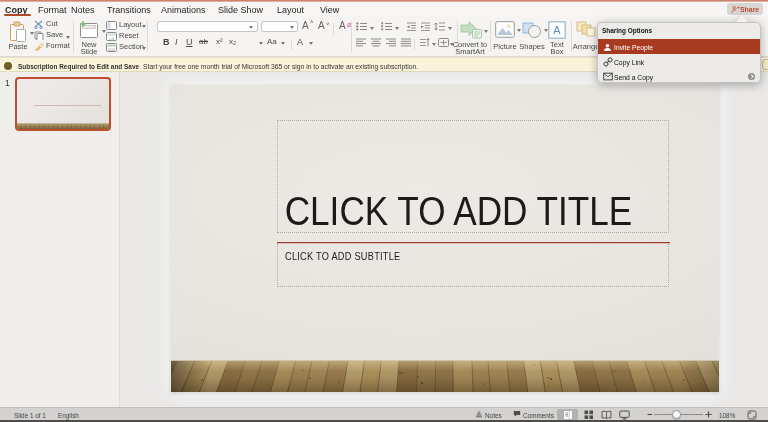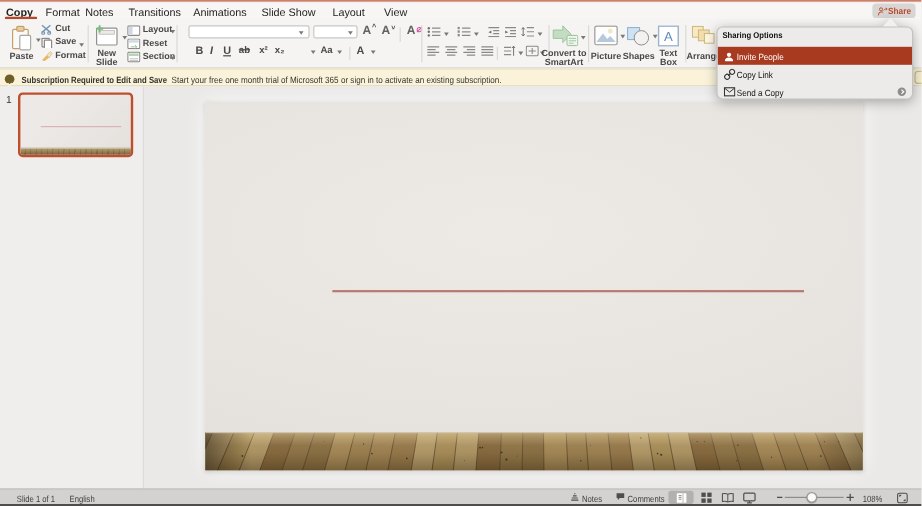--- a/index.html
+++ b/index.html
@@ -5,21 +5,21 @@
   html,body { width:768px; height:422px; overflow:hidden; }
   body { font-family:"Liberation Sans", sans-serif; position:relative; background:#f6f5f4; }
   .abs { position:absolute; }
   #topstripe { left:0; top:0; width:768px; height:2px; background:linear-gradient(#c26f58,#e8c2b6); }
   #tabbar { left:0; top:2px; width:768px; height:14px; background:#f7f6f5; }
   .tab { position:absolute; top:3px; font-size:9px; color:#262524; white-space:nowrap; }
   #tab-home { font-weight:bold; }
   #homeline { left:4px; top:13.5px; width:27px; height:2px; background:#b5472a; border-radius:1px; }
   #ribbon { left:0; top:16px; width:768px; height:41px; background:#f5f4f2; border-bottom:1px solid #dbd9d7; }
   .rdiv { position:absolute; top:5px; width:1px; height:31px; background:#dcdad8; }
-  .rtxt { position:absolute; color:#4a4948; white-space:nowrap; line-height:1.18;font-weight:bold; }
+  .rtxt { position:absolute; color:#4a4948; white-space:nowrap; line-height:1.18; }
   .ricon { position:absolute; }
   .chev { position:absolute; width:5px; height:5px; }
   .chev:after { content:""; position:absolute; left:0; top:1px; border-left:2.5px solid transparent; border-right:2.5px solid transparent; border-top:3px solid #7a7978; }
   .ibox { position:absolute; border:1px solid #c9c7c5; background:#fff; border-radius:2px; }
   #notif { left:0; top:57px; width:768px; height:15px; background:#faf3da; border-top:1px solid #e8e0c4; border-bottom:1px solid #e0d8bc; }
   #notif .ic { position:absolute; left:4px; top:3.5px; width:8px; height:8px; border-radius:50%; background:#6e5f28; }
   #notif .t1 { position:absolute; left:18px; top:4px; font-size:7.5px; font-weight:bold; color:#33322f; white-space:nowrap; transform:scaleX(0.86); transform-origin:left; }
   #notif .t2 { position:absolute; left:143px; top:4px; font-size:7.5px; color:#33322f; white-space:nowrap; transform:scaleX(0.9); transform-origin:left; }
   #notifbtn { left:762px; top:59px; width:10px; height:11px; border:1px solid #c9bc92; border-radius:3px; background:#f5eccd; }
   #content { left:0; top:72px; width:768px; height:335px; background:#eae9e8; }
@@ -256,21 +256,27 @@
 <div class="abs" id="notifbtn"></div>
 <div class="abs" id="content">
   <div id="panel">
     <div id="thumbnum">1</div>
     <div id="thumb">
       <div class="pink"></div>
       <div class="wood"></div>
     </div>
   </div>
   <div id="slide">
+    <div id="titleph">
+        <div id="title">CLICK TO ADD TITLE</div>
+      </div>
     <div id="redline"></div>
+    <div id="subph">
+        <div id="subtitle">CLICK TO ADD SUBTITLE</div>
+      </div>
     <div id="floor">
         <svg width="548" height="32" viewBox="0 0 548 32" xmlns="http://www.w3.org/2000/svg" style="display:block">
           <defs>
             <linearGradient id="dk" x1="0" y1="0" x2="0" y2="1">
               <stop offset="0" stop-color="rgba(80,60,30,0)"></stop>
               <stop offset="0.55" stop-color="rgba(70,50,22,0.12)"></stop>
               <stop offset="1" stop-color="rgba(48,33,14,0.38)"></stop>
             </linearGradient>
             <linearGradient id="lt" x1="0" y1="0" x2="0" y2="1">
               <stop offset="0" stop-color="rgba(235,215,170,0.5)"></stop>

